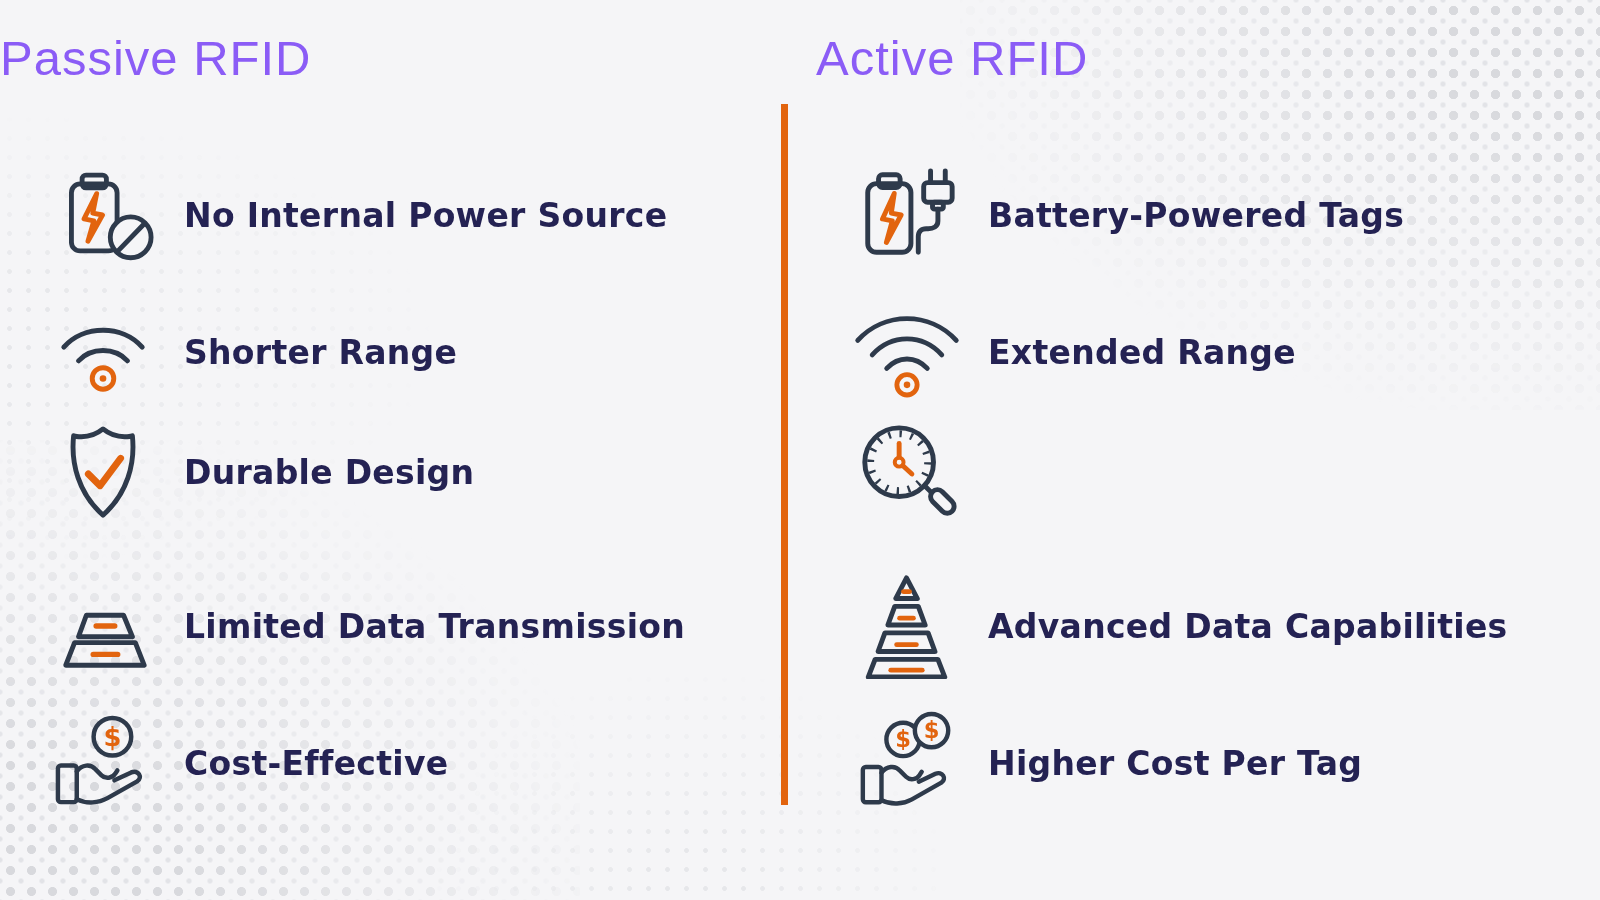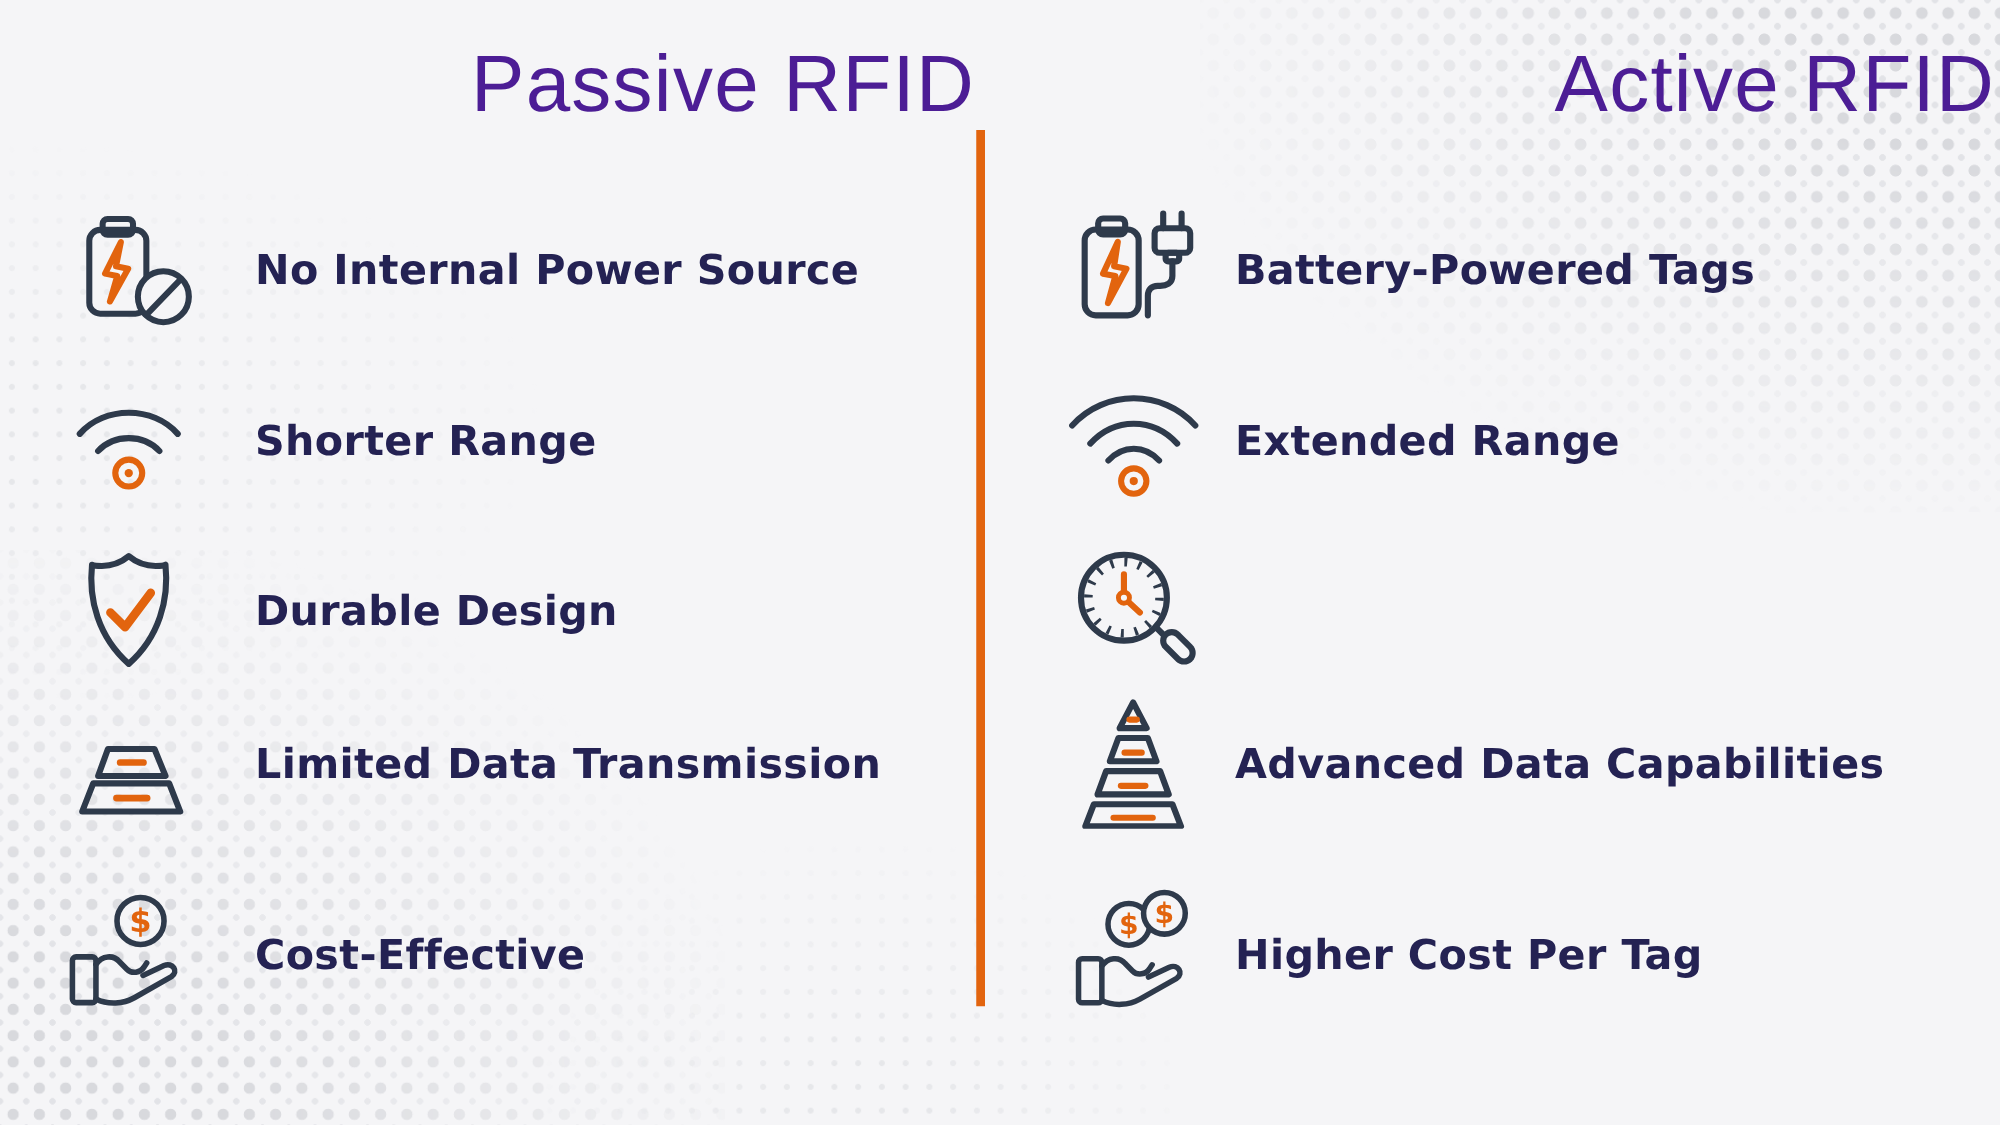--- a/index.html
+++ b/index.html
@@ -44,26 +44,26 @@
   .dots-cb {
     left:430px; bottom:0; width:520px; height:230px;
     background-image: radial-gradient(circle, #e6e7ea 2.1px, transparent 2.6px);
     background-size:19px 19px;
     -webkit-mask-image: radial-gradient(ellipse at 50% 100%, #000 15%, rgba(0,0,0,0) 72%);
     mask-image: radial-gradient(ellipse at 50% 100%, #000 15%, rgba(0,0,0,0) 72%);
   }
 
   .col-title {
     position:absolute; top:30px; width:780px;
-    text-align:right;
+    text-align:left;
     font-family:"Liberation Sans", sans-serif;
     font-weight:400;
-    font-size:64px;
+    font-size:49px;
     letter-spacing:1px;
-    color:#4c1d95;
+    color:#8b5cf6;
     white-space:nowrap;
   }
   .col-title.left  { left:0; }
   .col-title.right { left:816px; }
 
   .divider {
     position:absolute;
     left:781px; top:104px;
     width:7px; height:701px;
     background:#e2640e;
@@ -81,23 +81,23 @@
     flex:0 0 114px;
   }
   .row .label {
     margin-left:24px;
     font-size:33px;
     font-weight:700;
     color:#242253;
     letter-spacing:0.3px;
     white-space:nowrap;
   }
-  .rowL { left:46px;gap:20px; }
+  .rowL { left:46px; }
   .rowR { left:850px; }
-  .y1 { top:159px; } .y2 { top:296px;text-align:center; } .y3 { top:432px; } .y4 { top:554px; } .y5 { top:707px; }
+  .y1 { top:159px; } .y2 { top:296px;text-align:center; } .y3 { top:416px; } .y4 { top:570px; } .y5 { top:707px; }
 
   svg { display:block; }
   .st  { stroke:#2e3a4b; stroke-width:5; fill:none; stroke-linecap:round; stroke-linejoin:round; }
   .or  { stroke:#e2640e; stroke-width:5; fill:none; stroke-linecap:round; stroke-linejoin:round; }
   .orf { fill:#e2640e; stroke:none; }
   .bgf { fill:#f5f5f7; }
   .coin-txt { font-family:"DejaVu Sans", sans-serif; font-weight:bold; fill:#e2640e; text-anchor:middle; }
 </style>
 </head>
 <body>

